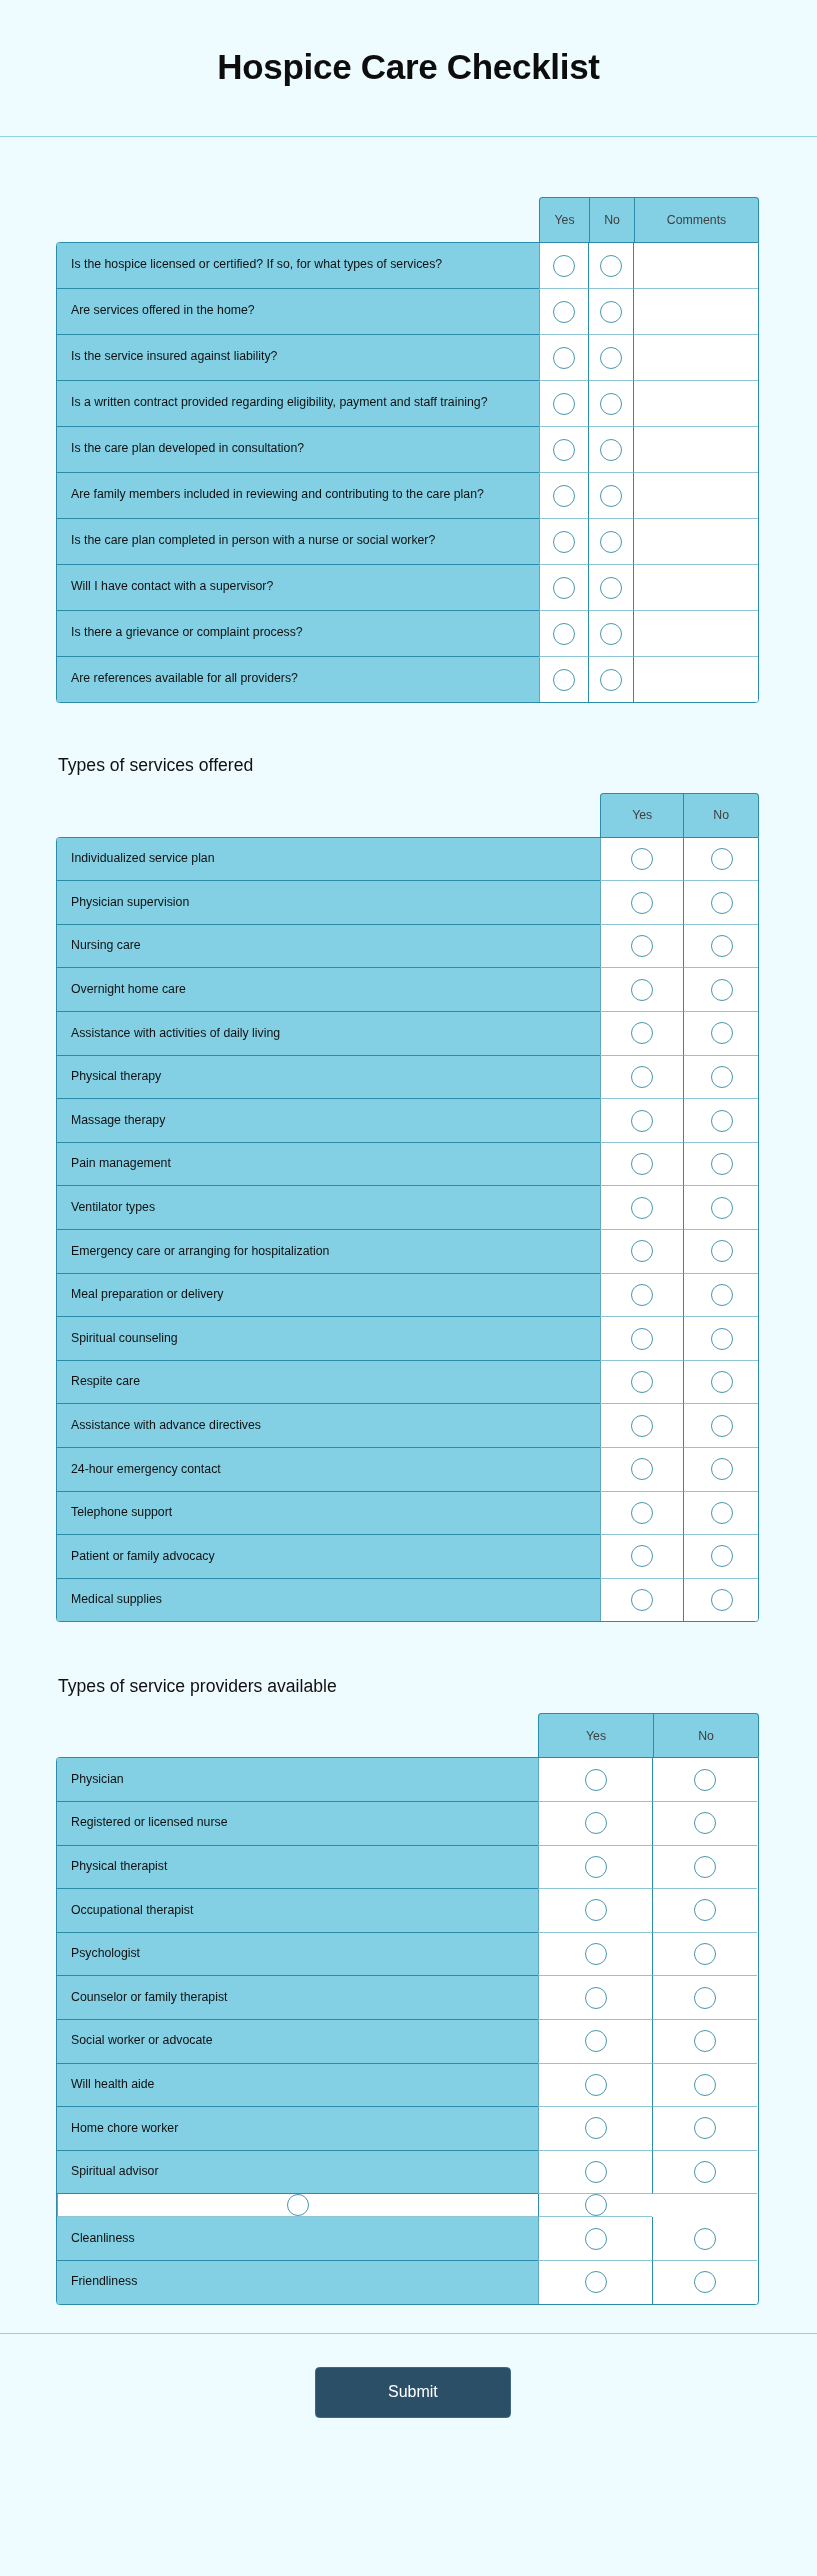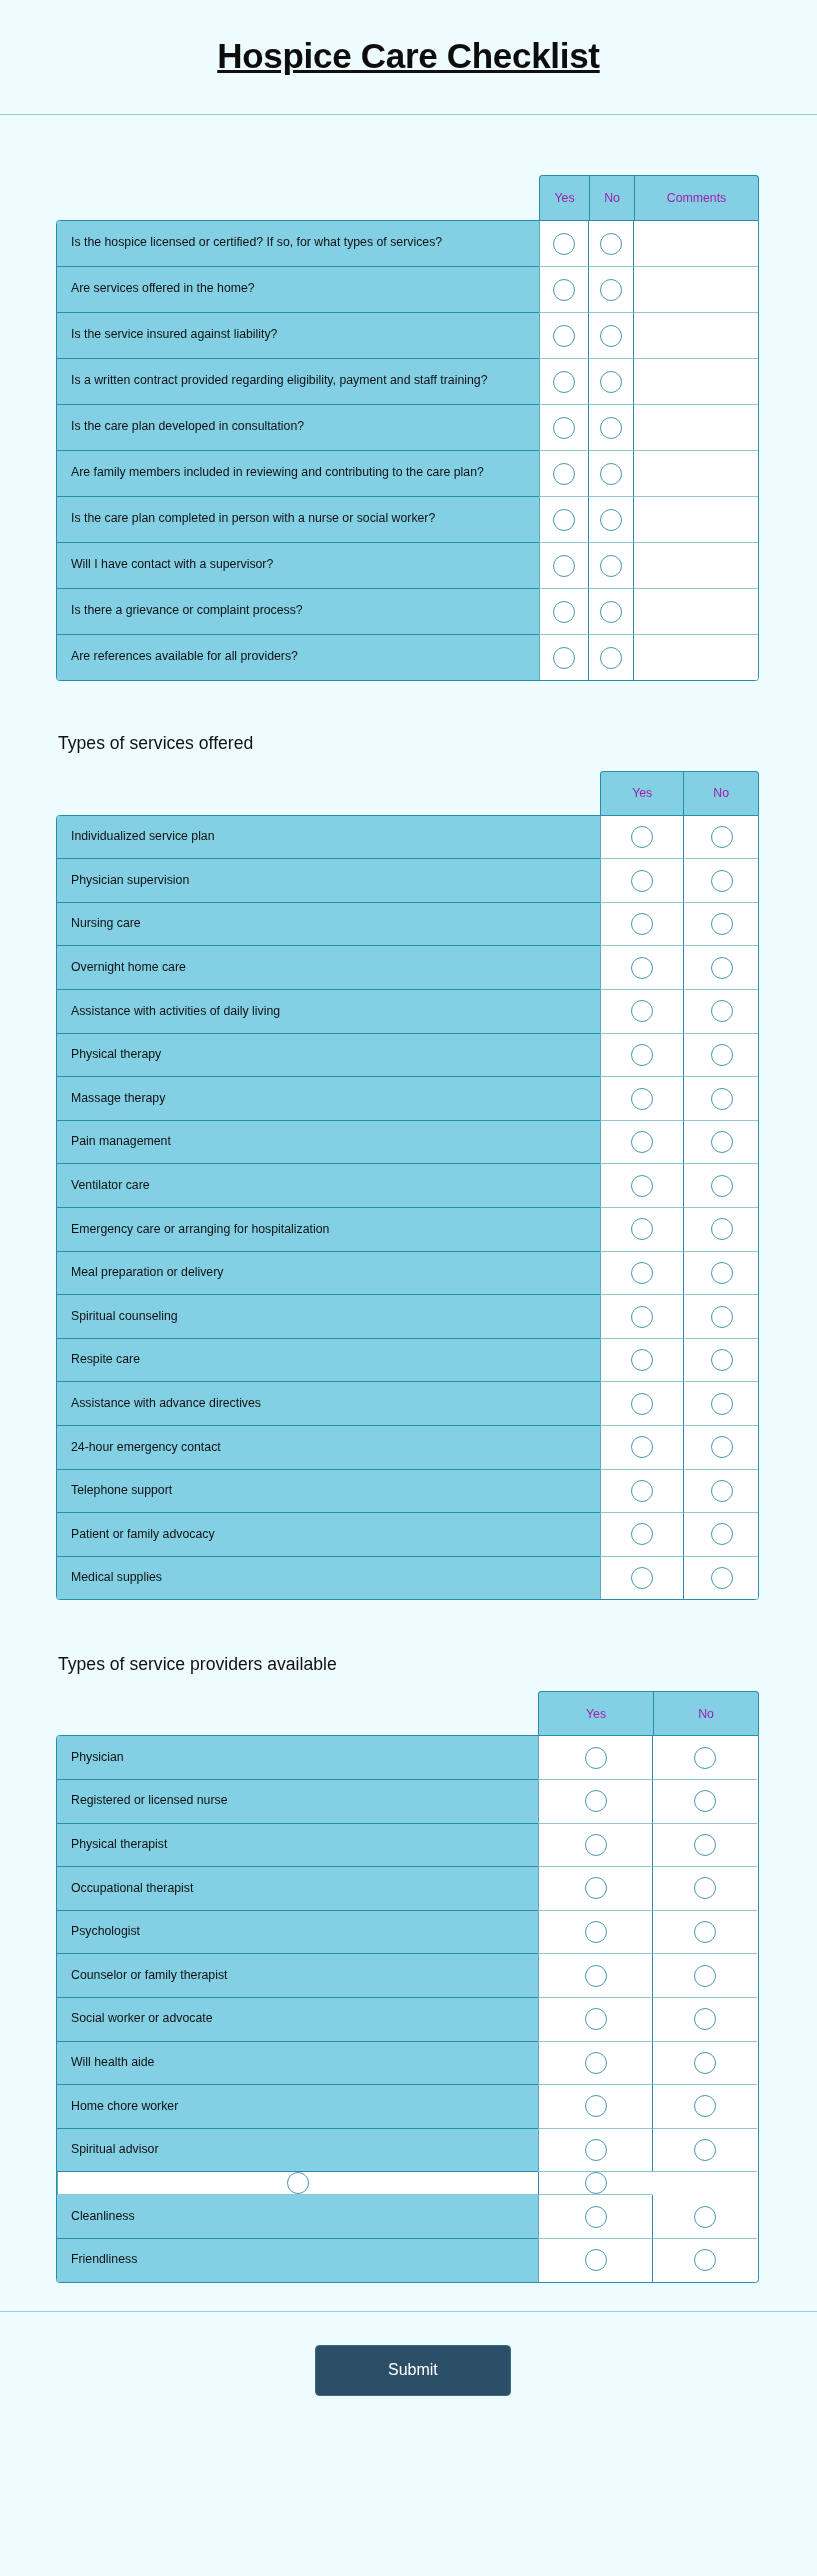--- a/index.html
+++ b/index.html
@@ -5,26 +5,25 @@
     * { box-sizing: border-box; }
     html, body { margin: 0; padding: 0; }
     body {
       width: 817px;
       min-height: 2576px;
       background: #effcff;
       font-family: "Liberation Sans", "DejaVu Sans", sans-serif;
       color: #111;
     }
     .page-header {
-      height: 115px;
+      height: 137px;
       border-bottom: 0.9px solid #92d3e3;
       display: flex;
       align-items: center;
       justify-content: center;
-      text-decoration: underline;
     }
     .page-title {
       margin: 0;
       font-size: 35px;
       font-weight: 700;
       letter-spacing: -0.3px;
       color: #0d0d0d;
       position: relative;
       top: -0.9px;
     }
@@ -44,21 +43,21 @@
       border: 0.9px solid #2a8ca8;
       border-bottom: none;
       border-radius: 3.5px 3.5px 0 0;
       overflow: hidden;
     }
     .th {
       display: flex;
       align-items: center;
       justify-content: center;
       font-size: 12.3px;
-      color: #a21caf;
+      color: #404040;
     }
     .th + .th { border-left: 0.9px solid #2a8ca8; }
     .tbody {
       border: 0.9px solid #2a8ca8;
       border-radius: 3.5px 0 3.5px 3.5px;
       overflow: hidden;
       background: #fff;
     }
     .row { display: grid; }
     .row > * { border-bottom: 0.9px solid #2a8ca8; }
@@ -357,21 +356,21 @@
           <div class="row">
             <div class="label-cell">Pain management</div>
             <div class="radio-cell">
               <input type="radio" class="radio" name="section2.rows.7" style="">
             </div>
             <div class="radio-cell">
               <input type="radio" class="radio" name="section2.rows.7" style="">
             </div>
           </div>
           <div class="row">
-            <div class="label-cell">Ventilator care</div>
+            <div class="label-cell">Ventilator types</div>
             <div class="radio-cell">
               <input type="radio" class="radio" name="section2.rows.8" style="">
             </div>
             <div class="radio-cell">
               <input type="radio" class="radio" name="section2.rows.8" style="">
             </div>
           </div>
           <div class="row">
             <div class="label-cell">Emergency care or arranging for hospitalization</div>
             <div class="radio-cell">

